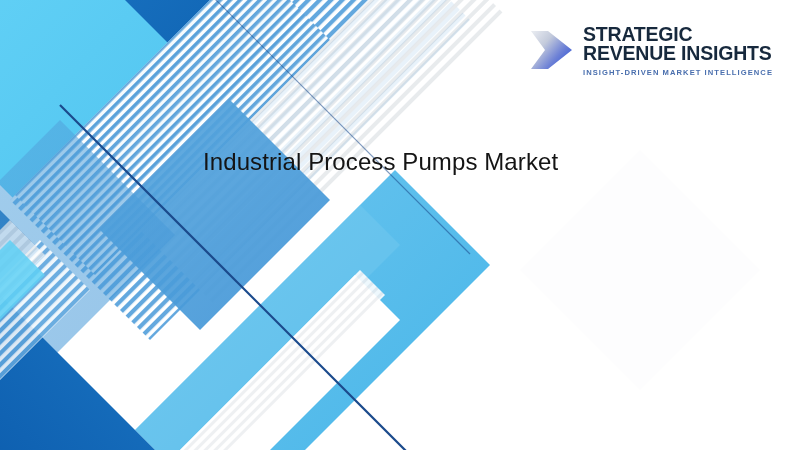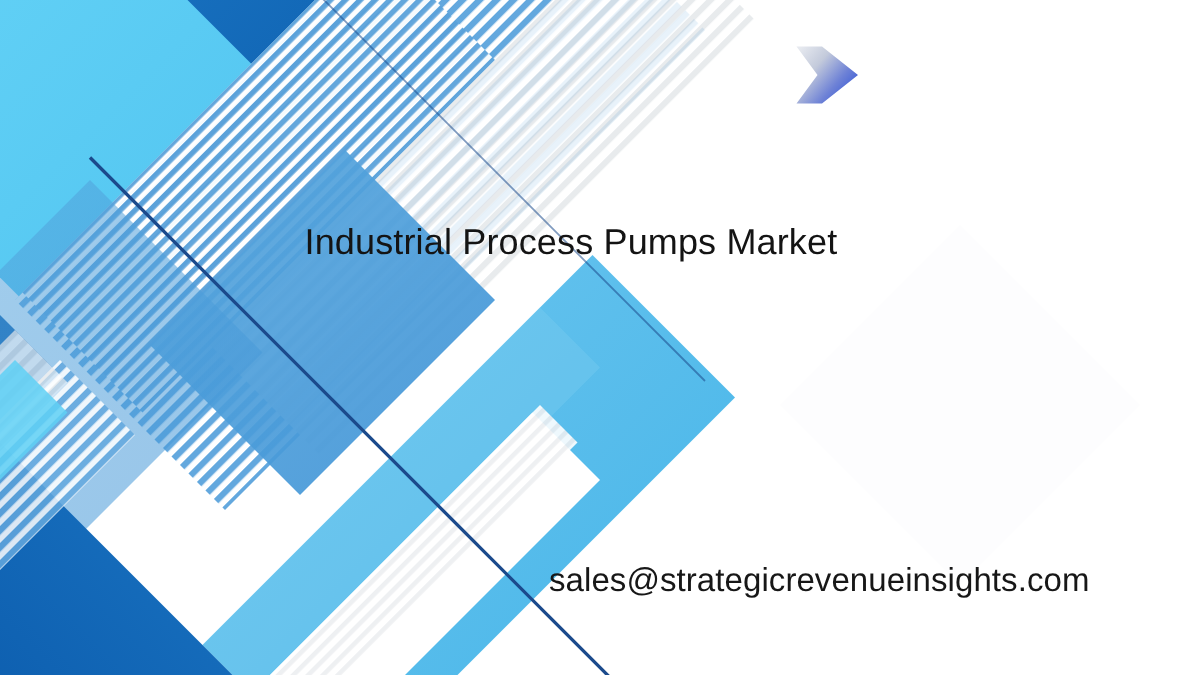--- a/index.html
+++ b/index.html
@@ -208,19 +208,23 @@
             <stop offset="0%" stop-color="#e6e9ef"></stop>
             <stop offset="32%" stop-color="#c3cadb"></stop>
             <stop offset="66%" stop-color="#6e82d6"></stop>
             <stop offset="100%" stop-color="#2a4fd6"></stop>
           </linearGradient>
         </defs>
         <path d="M3 4 L20 4 L44 23 L20 42 L3 42 L17 23 Z" fill="url(#chevGrad)"></path>
       </svg>
     </div>
 
+    <div id="logo-text">
+      <div class="logo-word">STRATEGIC</div>
+      <div class="logo-word">REVENUE INSIGHTS</div>
+      <div class="logo-tagline">INSIGHT-DRIVEN MARKET INTELLIGENCE</div>
+    </div>
   </div>
 
   <div id="title">Industrial Process Pumps Market</div>
 
-  <div id="email">sales@strategicrevenueinsights.com</div>
 
 </div>
 
 </body></html>

